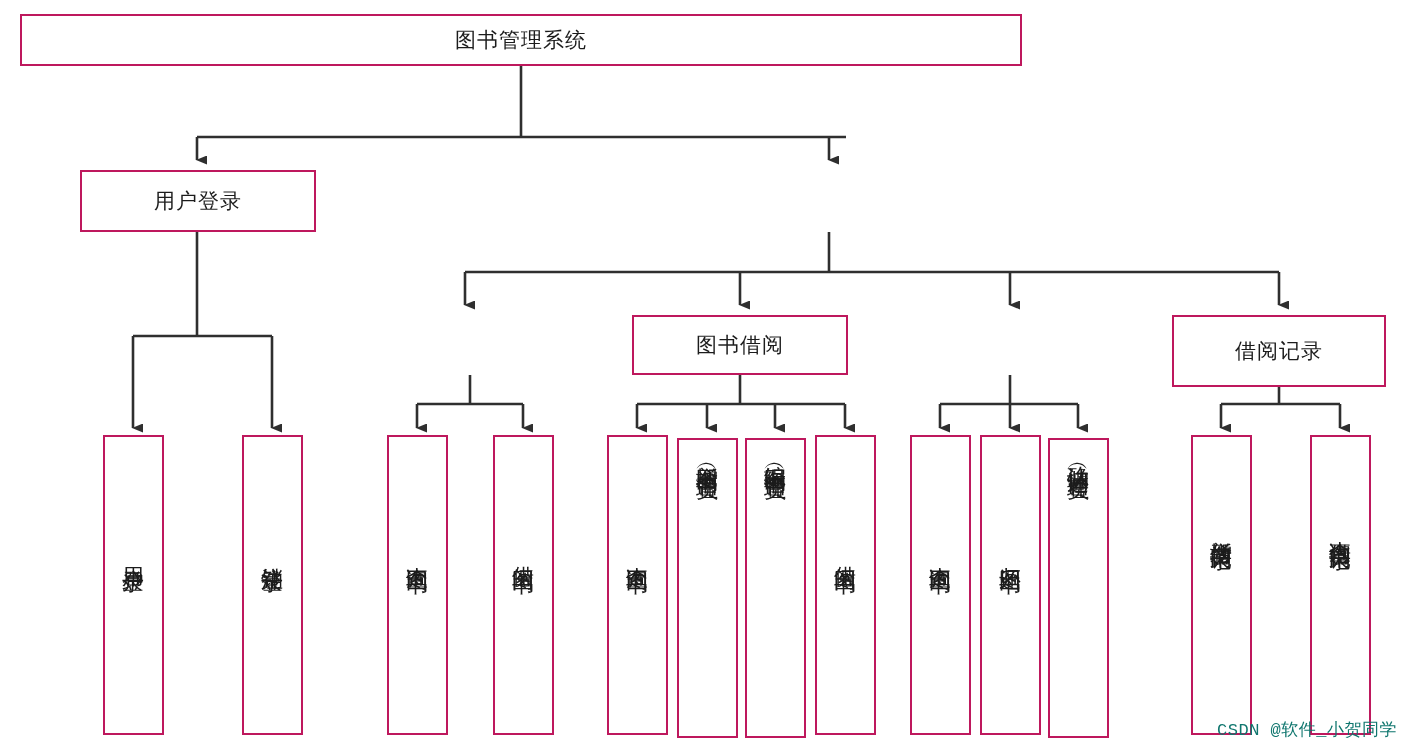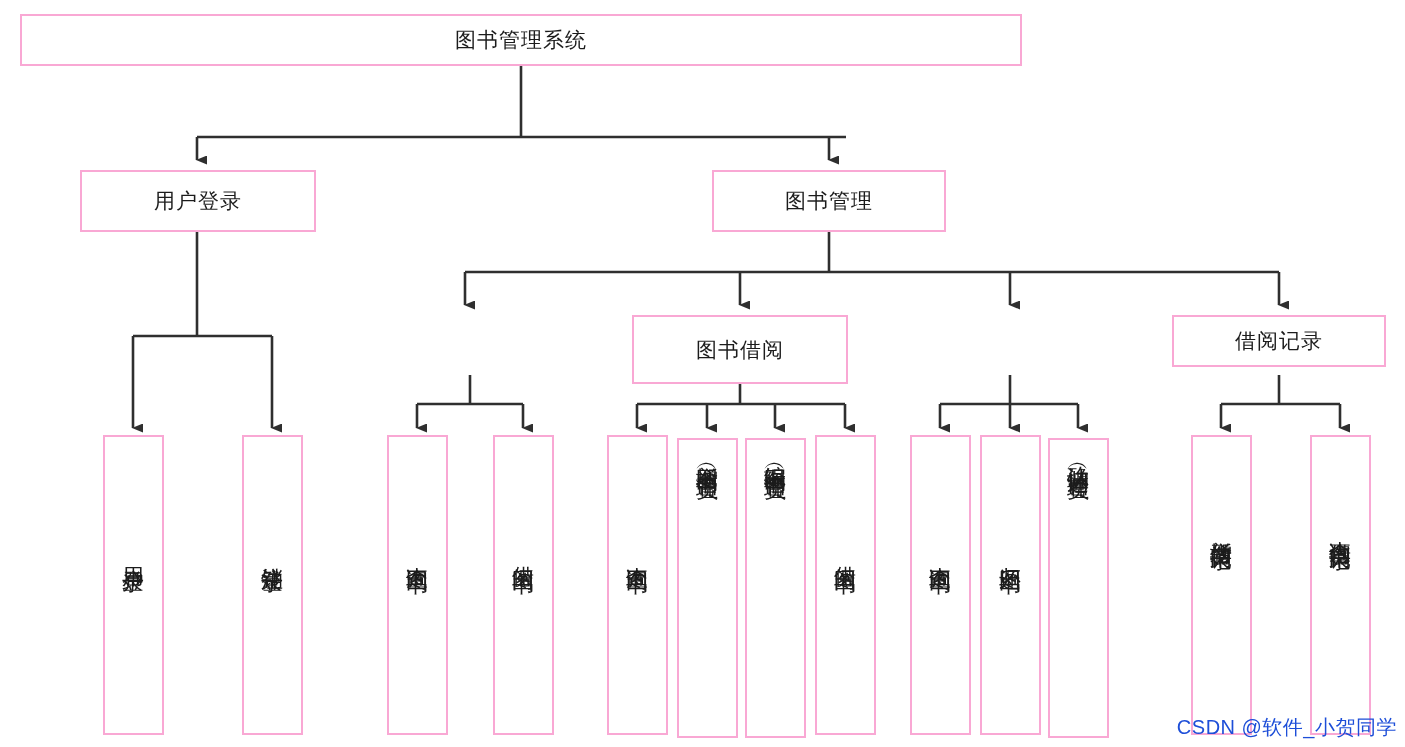--- a/index.html
+++ b/index.html
@@ -10,21 +10,21 @@
     overflow:hidden;
     position:relative;
   }
   #stage{position:absolute;left:0;top:0;width:1405px;height:747px;}
   svg#wires{position:absolute;left:0;top:0;width:1405px;height:747px;}
 
   .node{
     position:absolute;
     box-sizing:border-box;
     background:#ffffff;
-    border:2px solid #f9a8d4;
+    border:2px solid #be185d;
     display:flex;
     align-items:center;
     justify-content:center;
     color:#1c1c1c;
     z-index:3;
   }
   .node .lbl{
     display:block;
     text-align:center;
     line-height:1.12;
@@ -47,26 +47,26 @@
     letter-spacing:2px;
     white-space:pre-line;
   }
   .node.vert.tall .lbl{padding-top:4px;}
   .node.vert.short2 .lbl{padding-top:108px;}
   .node.vert.short3 .lbl{padding-top:82px;}
 
   #watermark{
     position:absolute;
     right:8px;bottom:6px;
-    font-size:20px;
-    color:#1d4ed8;
+    font-size:17px;
+    color:#0f766e;
     letter-spacing:0.5px;
     z-index:5;
     white-space:nowrap;
-    font-family:Liberation Sans, sans-serif;
+    font-family:Liberation Mono, monospace;
   }
 </style>
 </head>
 <body>
 
 <div id="stage">
 
   <svg id="wires" viewBox="0 0 1405 747" xmlns="http://www.w3.org/2000/svg">
     <defs>
       <marker id="arrow" markerWidth="9" markerHeight="11" refX="4.5" refY="10" orient="auto" markerUnits="userSpaceOnUse">
@@ -117,28 +117,25 @@
     </g>
   </svg>
 
   <div class="node root horiz" style="left:20px;top:14px;width:1002px;height:52px;">
     <span class="lbl">图书管理系统</span>
   </div>
 
   <div class="node horiz" style="left:80px;top:170px;width:236px;height:62px;">
     <span class="lbl">用户登录</span>
   </div>
-  <div class="node horiz" style="left:712px;top:170px;width:234px;height:62px;">
-    <span class="lbl">图书管理</span>
-  </div>
 
-  <div class="node horiz" style="left:632px;top:315px;width:216px;height:69px;">
+  <div class="node horiz" style="left:632px;top:315px;width:216px;height:60px;">
     <span class="lbl">图书借阅</span>
   </div>
-  <div class="node horiz" style="left:1172px;top:315px;width:214px;height:52px;">
+  <div class="node horiz" style="left:1172px;top:315px;width:214px;height:72px;">
     <span class="lbl">借阅记录</span>
   </div>
 
   <div class="node vert short2" style="left:103px;top:435px;width:61px;height:300px;">
     <span class="lbl">用户登录</span>
   </div>
   <div class="node vert short2" style="left:242px;top:435px;width:61px;height:300px;">
     <span class="lbl">注销登录</span>
   </div>
 

